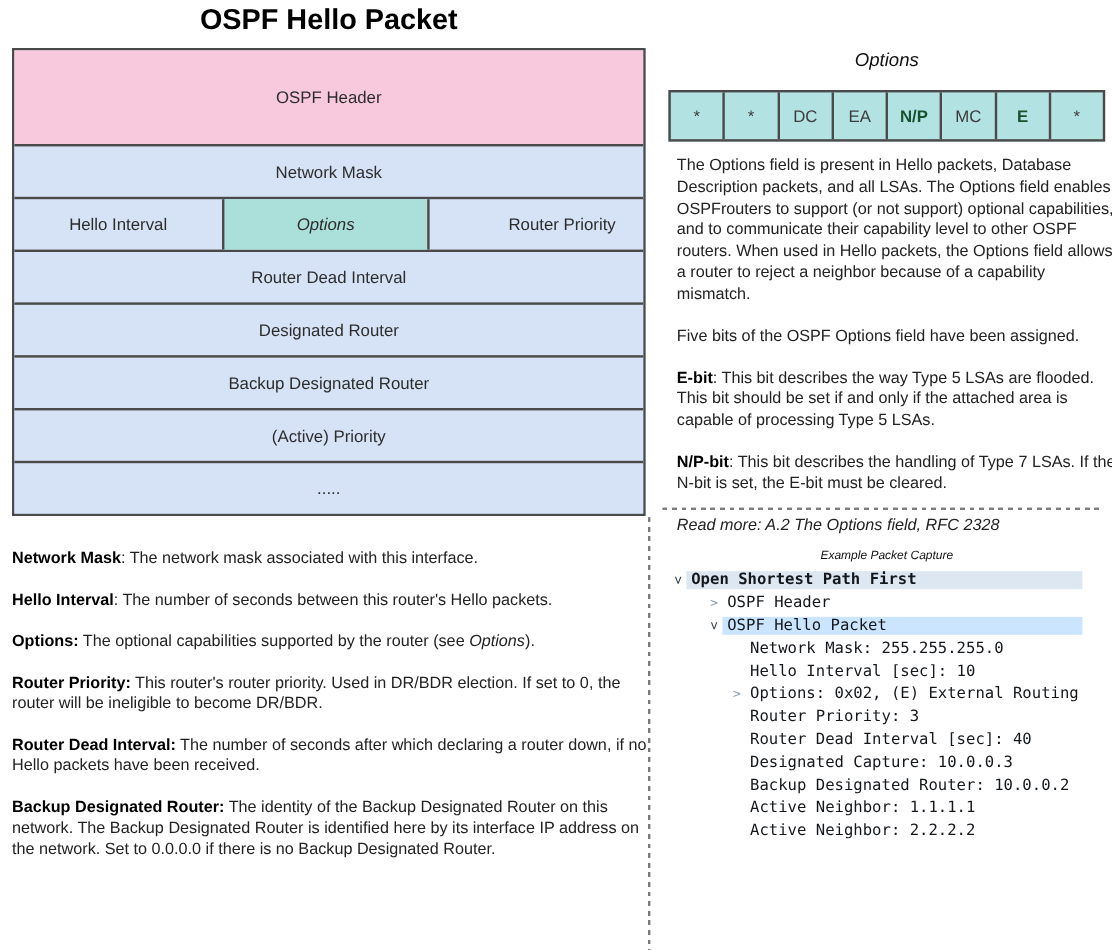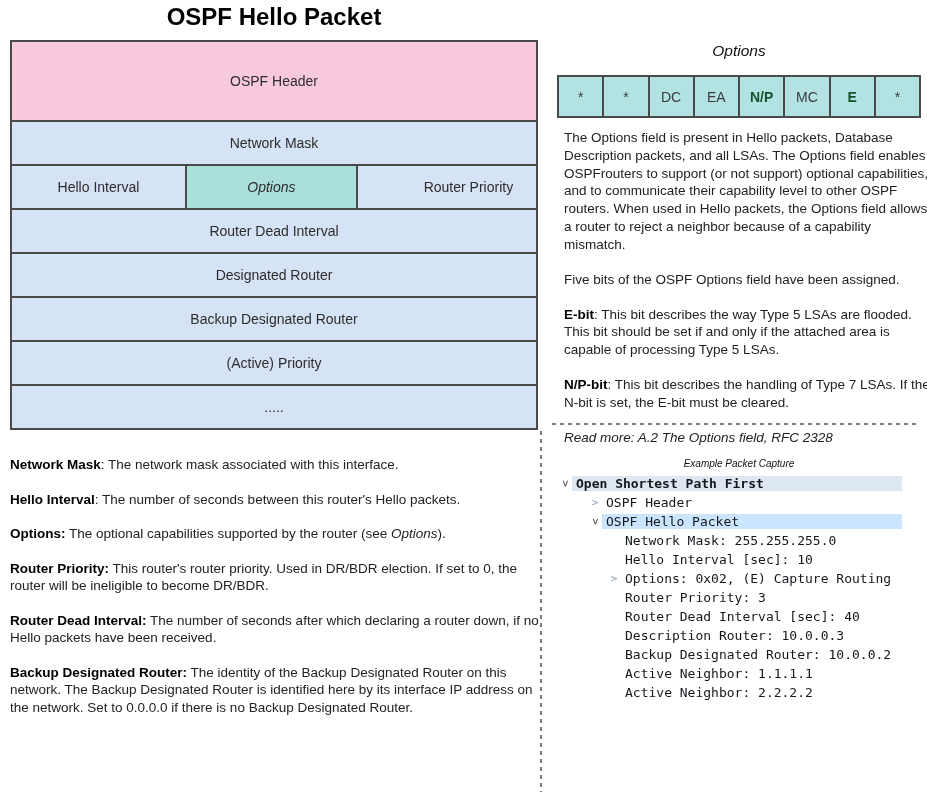--- a/index.html
+++ b/index.html
@@ -155,33 +155,33 @@
     <div class="trow lvl2">
       <span class="chev"></span>
       <span class="lbl">Network Mask: 255.255.255.0</span>
     </div>
     <div class="trow lvl2">
       <span class="chev"></span>
       <span class="lbl">Hello Interval [sec]: 10</span>
     </div>
     <div class="trow lvl2">
       <span class="chev">&gt;</span>
-      <span class="lbl">Options: 0x02, (E) Capture Routing</span>
+      <span class="lbl">Options: 0x02, (E) External Routing</span>
     </div>
     <div class="trow lvl2">
       <span class="chev"></span>
       <span class="lbl">Router Priority: 3</span>
     </div>
     <div class="trow lvl2">
       <span class="chev"></span>
       <span class="lbl">Router Dead Interval [sec]: 40</span>
     </div>
     <div class="trow lvl2">
       <span class="chev"></span>
-      <span class="lbl">Description Router: 10.0.0.3</span>
+      <span class="lbl">Designated Capture: 10.0.0.3</span>
     </div>
     <div class="trow lvl2">
       <span class="chev"></span>
       <span class="lbl">Backup Designated Router: 10.0.0.2</span>
     </div>
     <div class="trow lvl2">
       <span class="chev"></span>
       <span class="lbl">Active Neighbor: 1.1.1.1</span>
     </div>
     <div class="trow lvl2">

